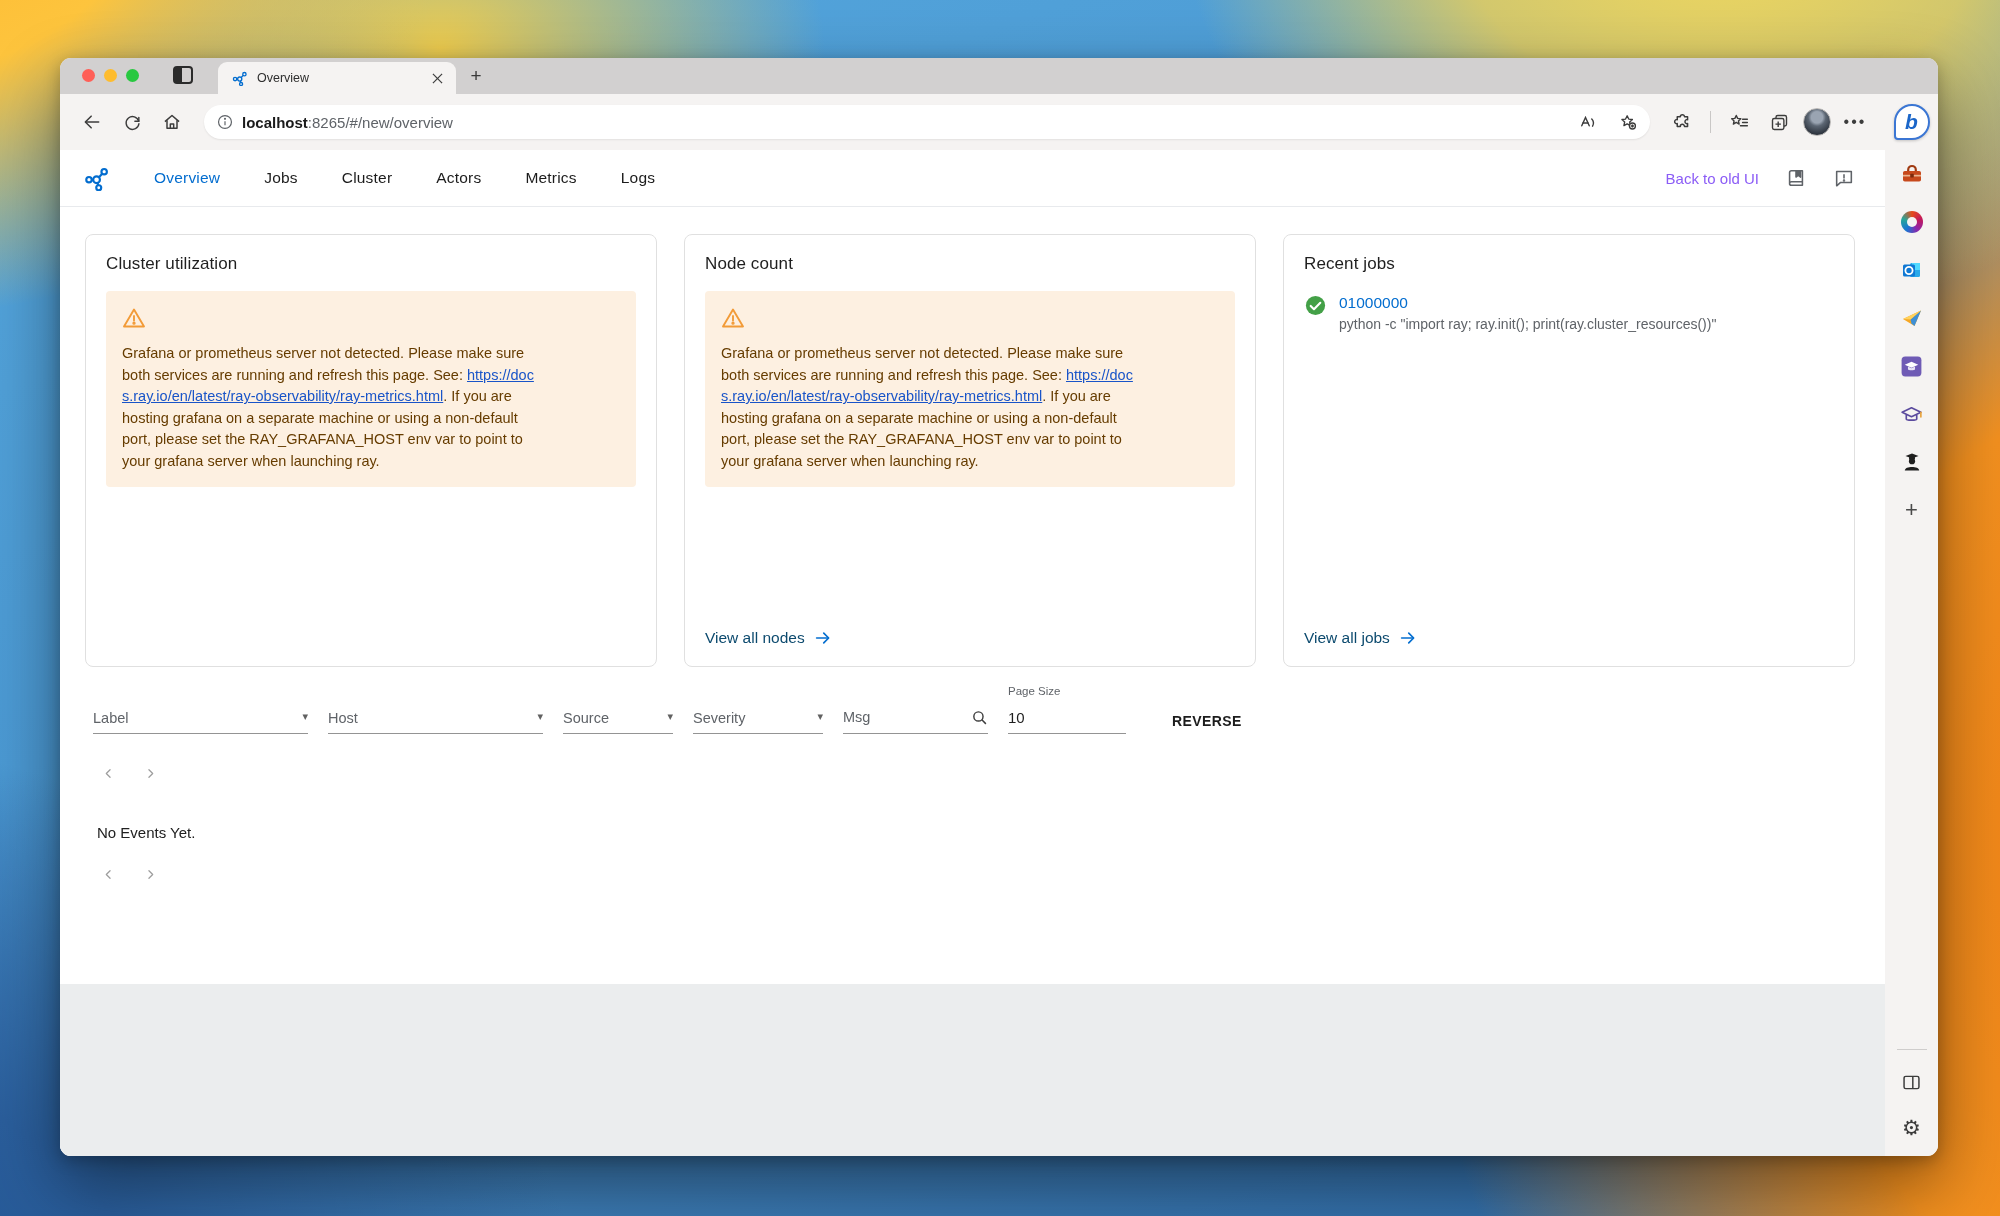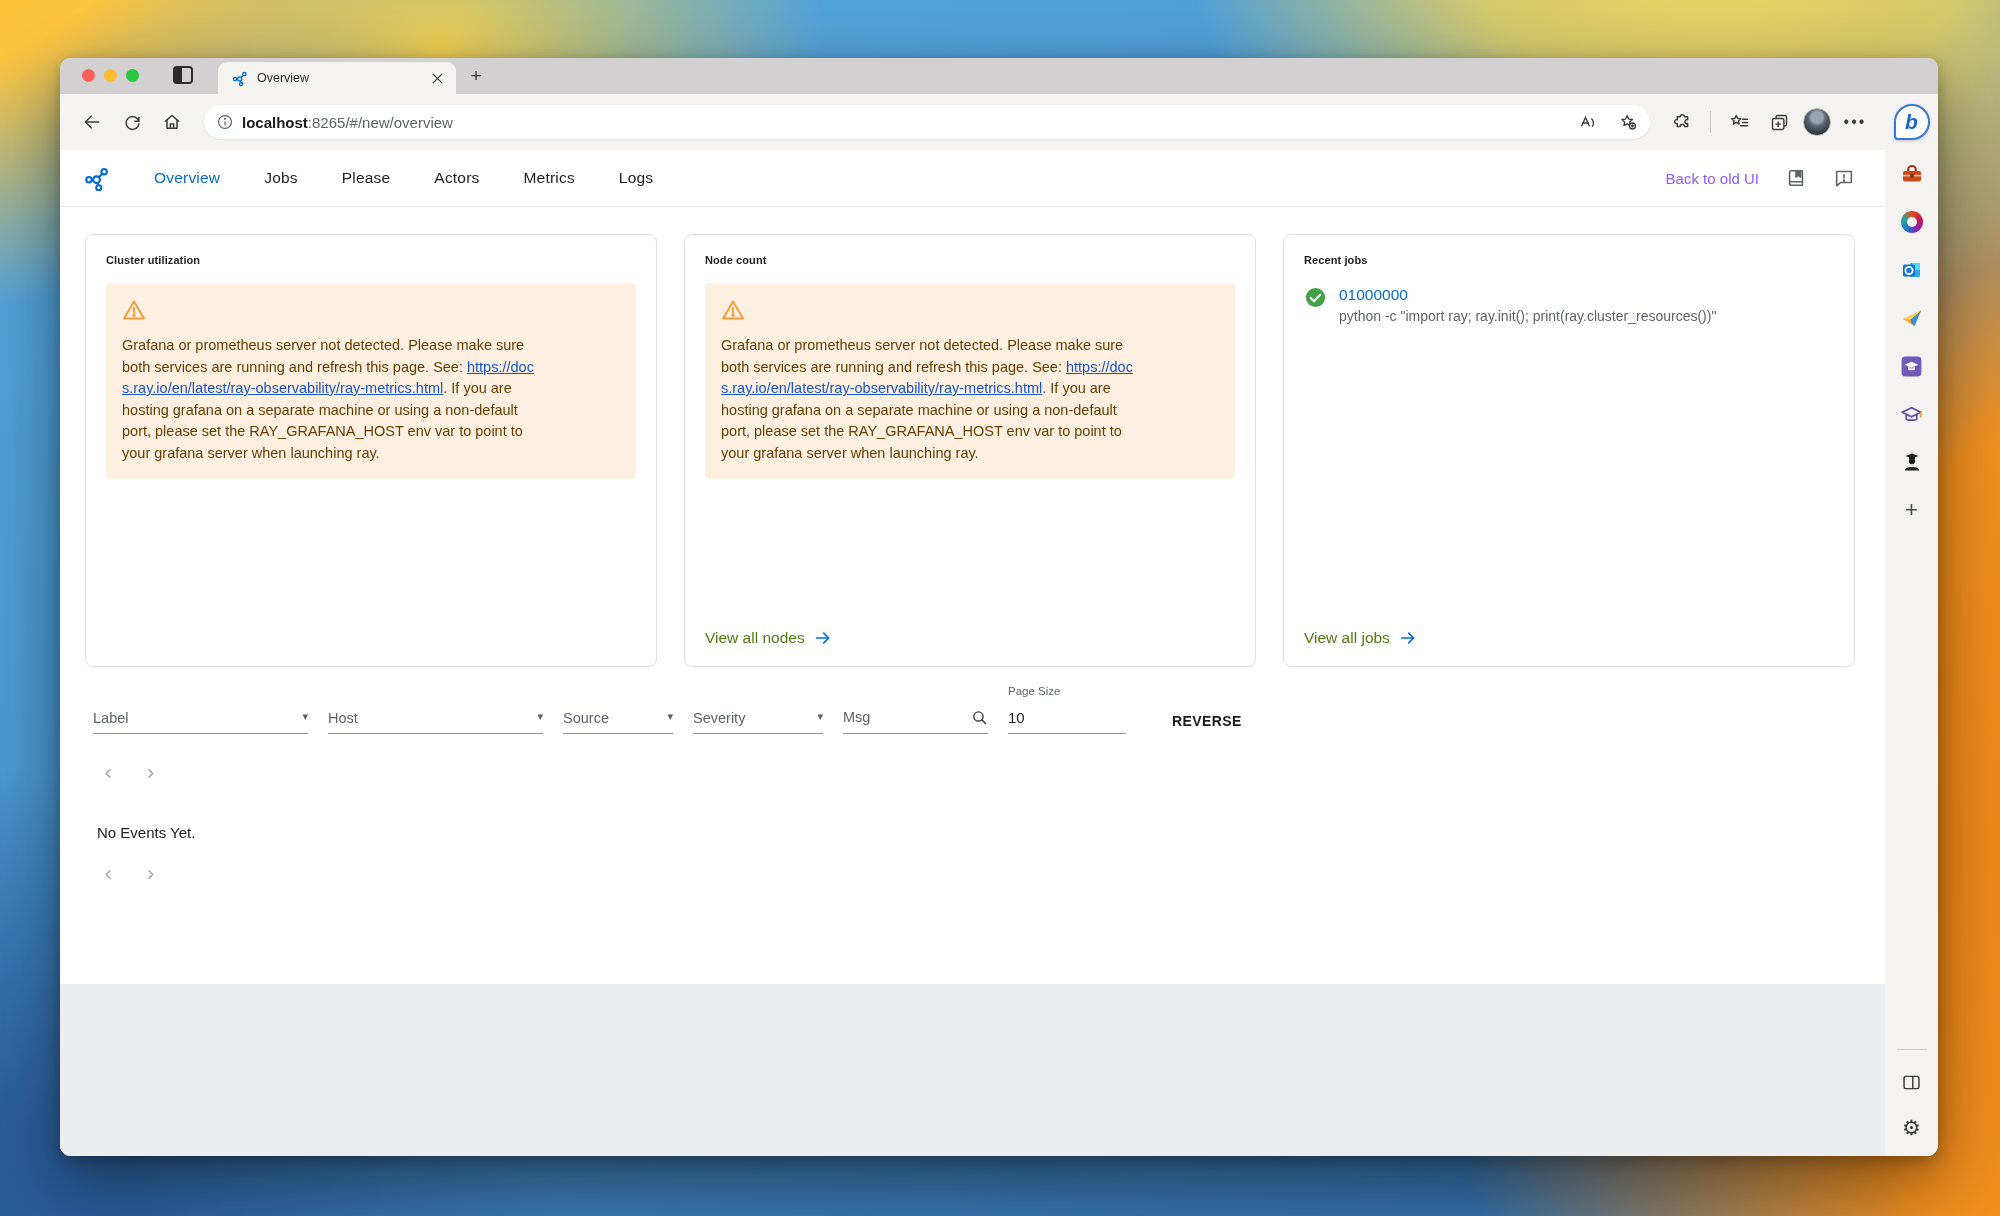--- a/index.html
+++ b/index.html
@@ -64,25 +64,25 @@
   .viewport { flex:1; background:#fff; display:flex; flex-direction:column; min-height:0; }
   .raynav { height:57px; background:#fff; border-bottom:1px solid #e8eaed; display:flex; align-items:center; padding:0 30px 0 24px; gap:44px; flex:none; }
   .raynav .navitem { font-size:15.5px; font-weight:500; color:#1c1c1c; letter-spacing:.2px; }
   .raynav .navitem.active { color:#036DCF; }
   .nav-right { margin-left:auto; display:flex; align-items:center; gap:26px; }
   .backold { font-size:15px; color:#8b5cf6; }
   
   .content { flex:1; background:#fff; padding:27px 30px 0 25px; overflow:hidden; }
   .cards { display:flex; gap:27px; }
   .card { flex:1; height:433px; border:1px solid #e0e0e0; border-radius:8px; background:#fff; padding:19px 20px; position:relative; }
-  .card h2 { font-size:11px; font-weight:700; color:#1f1f1f; letter-spacing:.1px; }
+  .card h2 { font-size:17px; font-weight:400; color:#1f1f1f; letter-spacing:.1px; }
   .alert { margin-top:17px; background:#fdf0e1; border-radius:4px; padding:15px 16px; display:flex; gap:13px;flex-direction:column; }
   .alert .atext { font-size:14.5px; line-height:21.5px; color:#663c00; max-width:412px; }
   .alert a { color:#1954c8; text-decoration:underline; word-break:break-all; }
-  .viewall { position:absolute; left:20px; bottom:19px; display:flex; align-items:center; gap:9px; color:#4d7c0f; font-size:15.5px; font-weight:500; }
+  .viewall { position:absolute; left:20px; bottom:19px; display:flex; align-items:center; gap:9px; color:#0c4a6e; font-size:15.5px; font-weight:500; }
   .jobrow { margin-top:20px; display:flex; gap:12px; align-items:flex-start; }
   .jobinfo .jid { color:#036DCF; font-size:15.5px; }
   .jobinfo .jcmd { margin-top:4px; font-size:14px; color:#5f6368; }
   
   .events-head { margin-top:46px; display:flex; align-items:center; gap:16px; padding-left:8px; }
   .events-head .etitle { font-size:17px; font-weight:500; color:#1f1f1f; }
   .filters { margin-top:42px; margin-left:8px; display:flex; align-items:flex-end; gap:20px; }
   .mfield { border-bottom:1px solid #949494; padding-bottom:7px; display:flex; align-items:flex-start; justify-content:space-between; }
   .mfield .flabel { font-size:14.5px; color:#5f6368; }
   .caret { font-family:"DejaVu Sans",sans-serif; font-size:11px; color:#616161; }
@@ -218,21 +218,21 @@
                 <circle cx="11.6" cy="13.6" r="3.1"></circle>
                 <circle cx="18.6" cy="6.2" r="2.5"></circle>
                 <circle cx="13.6" cy="21" r="2.3"></circle>
               <line x1="7.1" y1="13.6" x2="8.5" y2="13.6"></line>
                 <line x1="13.8" y1="11.3" x2="16.8" y2="8.1"></line>
                 <line x1="12.5" y1="16.6" x2="13.2" y2="18.8"></line>
             </svg>
           </span>
           <a class="navitem active">Overview</a>
           <a class="navitem">Jobs</a>
-          <a class="navitem">Please</a>
+          <a class="navitem">Cluster</a>
           <a class="navitem">Actors</a>
           <a class="navitem">Metrics</a>
           <a class="navitem">Logs</a>
           <div class="nav-right">
             <a class="backold">Back to old UI</a>
             <span>
               <svg width="22" height="22" viewBox="0 0 24 24" fill="none" stroke="#5f6368" stroke-width="1.7" stroke-linejoin="round">
                   <path d="M5 19 V6 a2 2 0 0 1 2-2 h12 v16 H7 a2 2 0 0 1 -2-2 a2 2 0 0 1 2-2 h12"></path>
                   <path d="M12 4 v7 l2.5-2 2.5 2 V4" fill="#5f6368"></path>
                 </svg>

